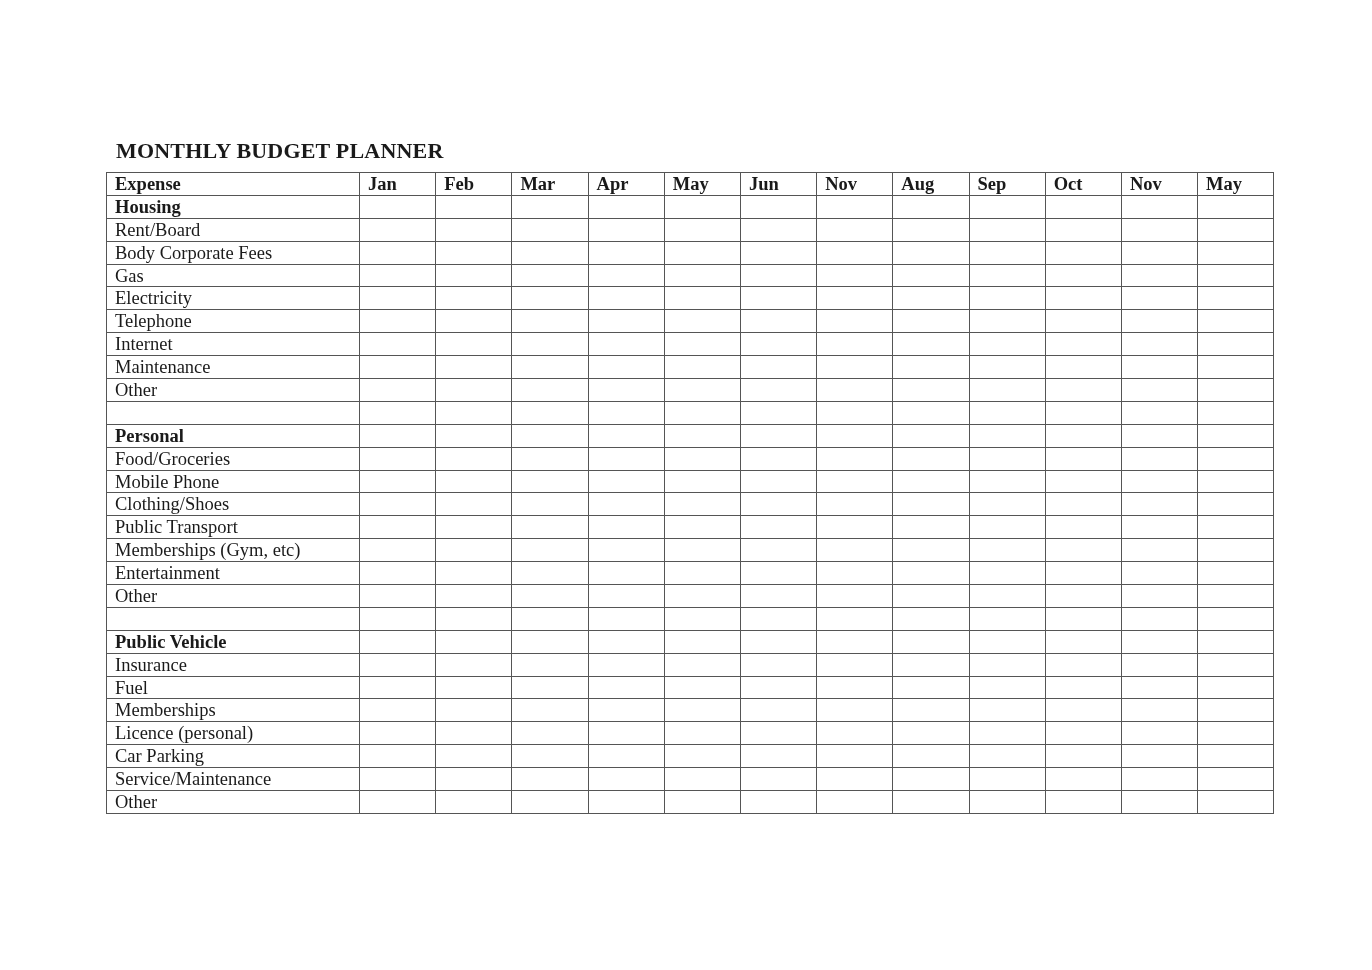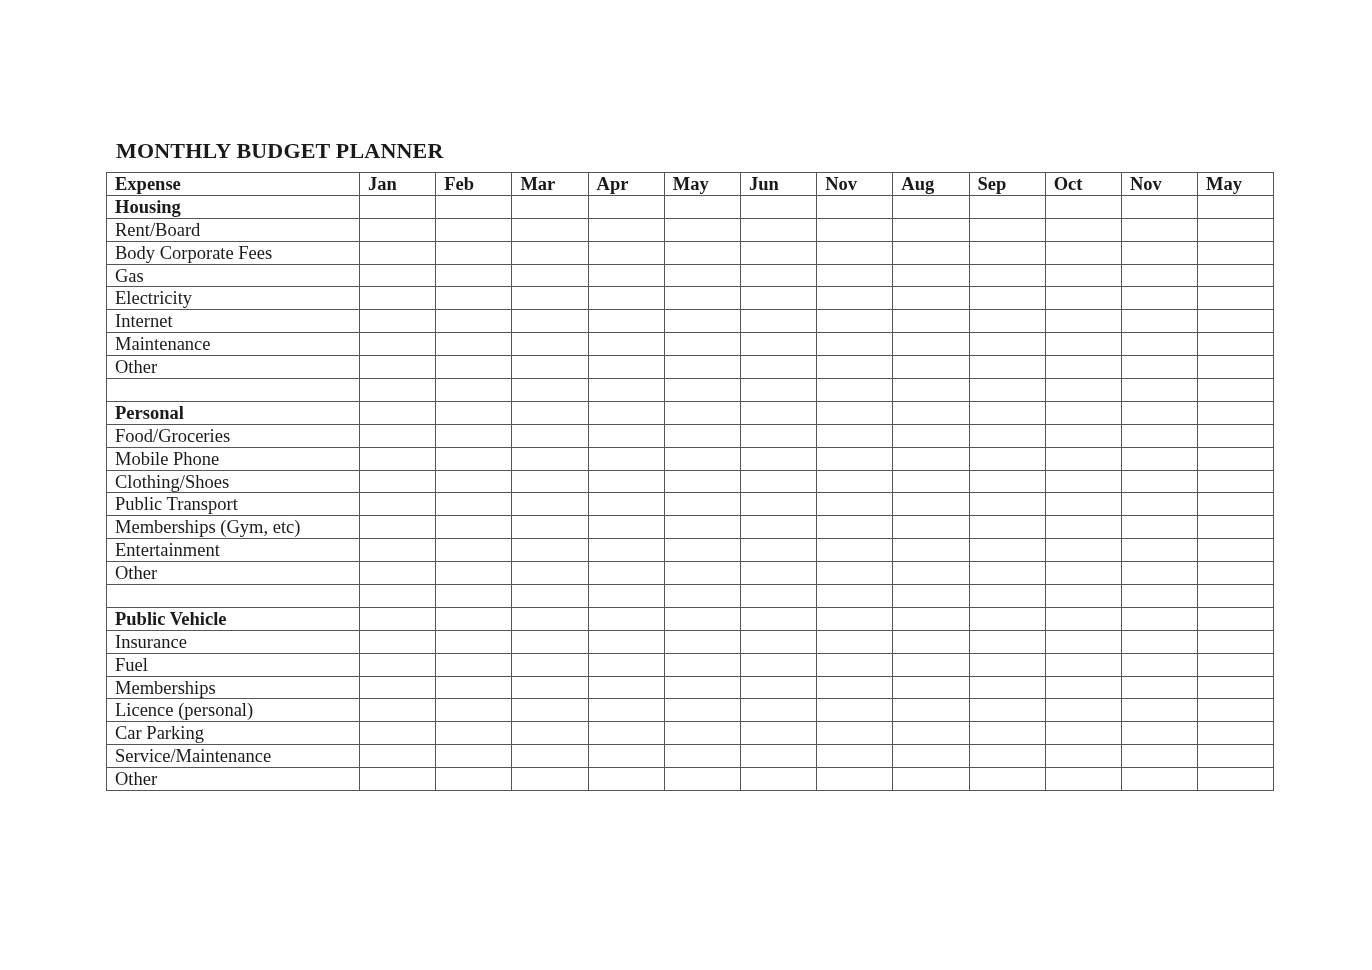--- a/index.html
+++ b/index.html
@@ -121,20 +121,35 @@
         <td class="cell"></td>
         <td class="cell"></td>
         <td class="cell"></td>
         <td class="cell"></td>
         <td class="cell"></td>
         <td class="cell"></td>
         <td class="cell"></td>
         <td class="cell"></td>
       </tr>
       <tr>
+        <td>Telephone</td>
+        <td class="cell"></td>
+        <td class="cell"></td>
+        <td class="cell"></td>
+        <td class="cell"></td>
+        <td class="cell"></td>
+        <td class="cell"></td>
+        <td class="cell"></td>
+        <td class="cell"></td>
+        <td class="cell"></td>
+        <td class="cell"></td>
+        <td class="cell"></td>
+        <td class="cell"></td>
+      </tr>
+      <tr>
         <td>Internet</td>
         <td class="cell"></td>
         <td class="cell"></td>
         <td class="cell"></td>
         <td class="cell"></td>
         <td class="cell"></td>
         <td class="cell"></td>
         <td class="cell"></td>
         <td class="cell"></td>
         <td class="cell"></td>

